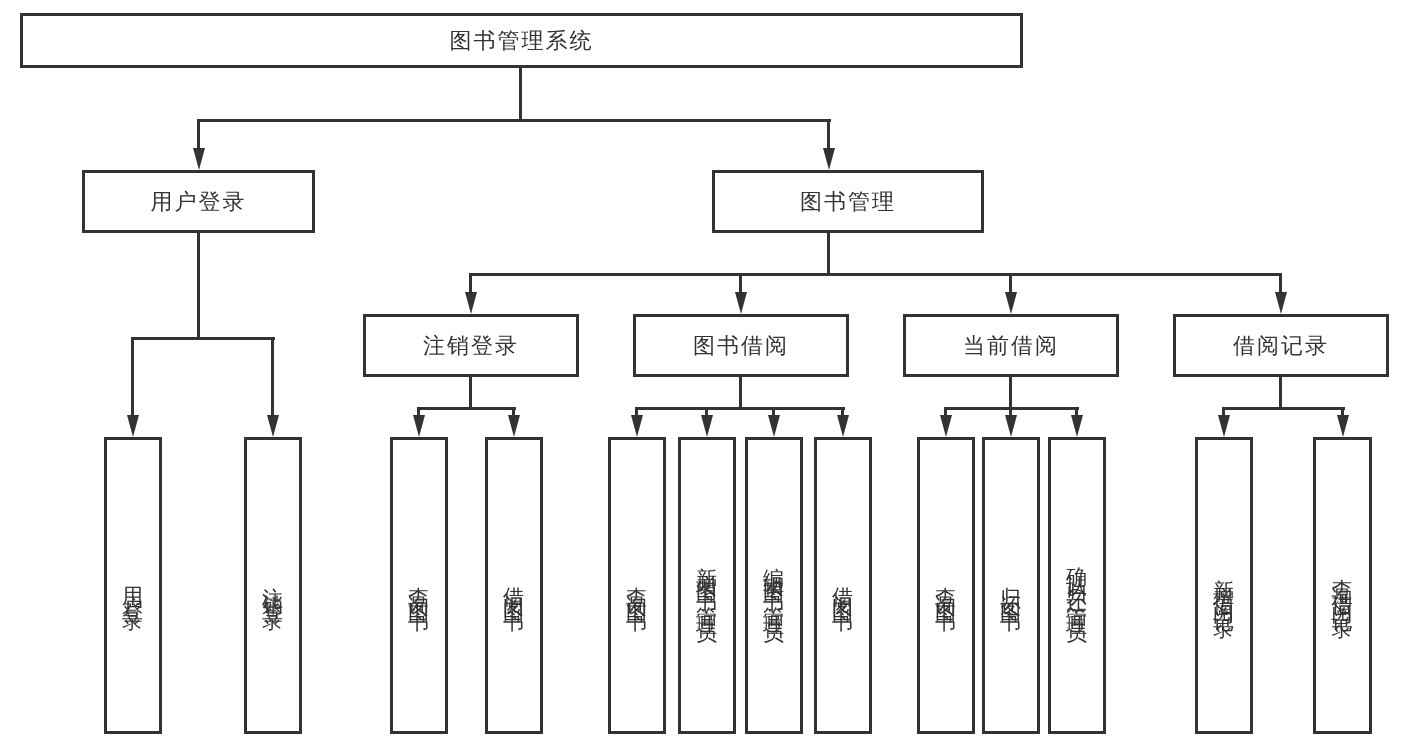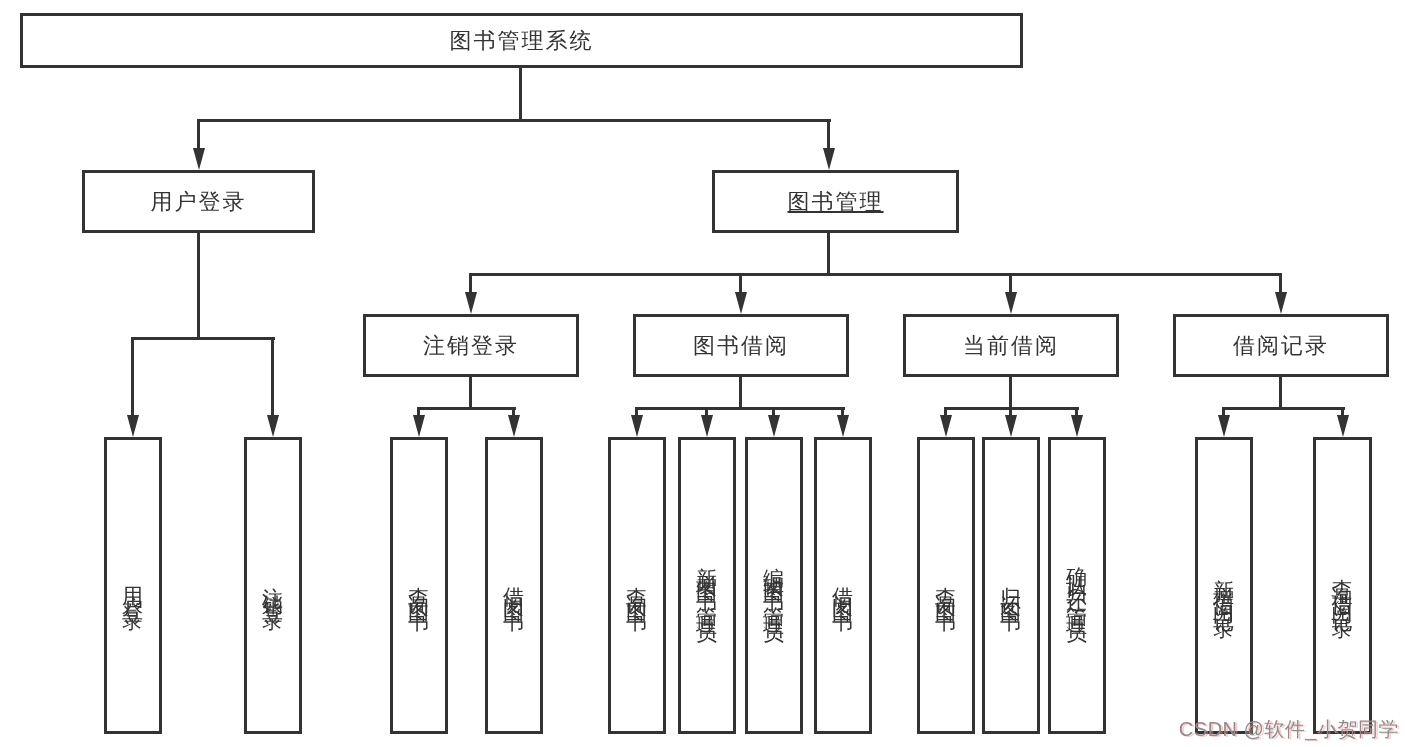--- a/index.html
+++ b/index.html
@@ -64,21 +64,21 @@
   <div class="vl" style="left:519px; top:66px; height:56px;"></div>
   <div class="hl" style="left:197px; top:119px; width:634px;"></div>
   <div class="vl" style="left:197px; top:119px; height:30px;"></div>
   <div class="ah" style="left:193px; top:148px;"></div>
   <div class="vl" style="left:827px; top:119px; height:30px;"></div>
   <div class="ah" style="left:823px; top:148px;"></div>
 
   <div class="box" style="left:82px; top:170px; width:233px; height:63px;">
     <span>用户登录</span>
   </div>
-  <div class="box" style="left:712px; top:170px; width:247px; height:63px;text-decoration:underline;">
+  <div class="box" style="left:712px; top:170px; width:272px; height:63px;">
     <span>图书管理</span>
   </div>
 
   <div class="vl" style="left:197px; top:231px; height:108px;"></div>
   <div class="hl" style="left:131px; top:337px; width:144px;"></div>
   <div class="vl" style="left:131px; top:337px; height:80px;"></div>
   <div class="ah" style="left:127px; top:415px;"></div>
   <div class="vl" style="left:271px; top:337px; height:80px;"></div>
   <div class="ah" style="left:267px; top:415px;"></div>
 
@@ -177,15 +177,14 @@
     <span class="vt">确认归还（管理员）</span>
   </div>
 
   <div class="box leaf" style="left:1195px; top:437px; width:58px; height:297px;">
     <span class="vt">新增借阅记录</span>
   </div>
   <div class="box leaf" style="left:1313px; top:437px; width:59px; height:297px;">
     <span class="vt">查询借阅记录</span>
   </div>
 
-  <div class="watermark">CSDN @软件_小贺同学</div>
 
 </div>
 
 </body></html>

